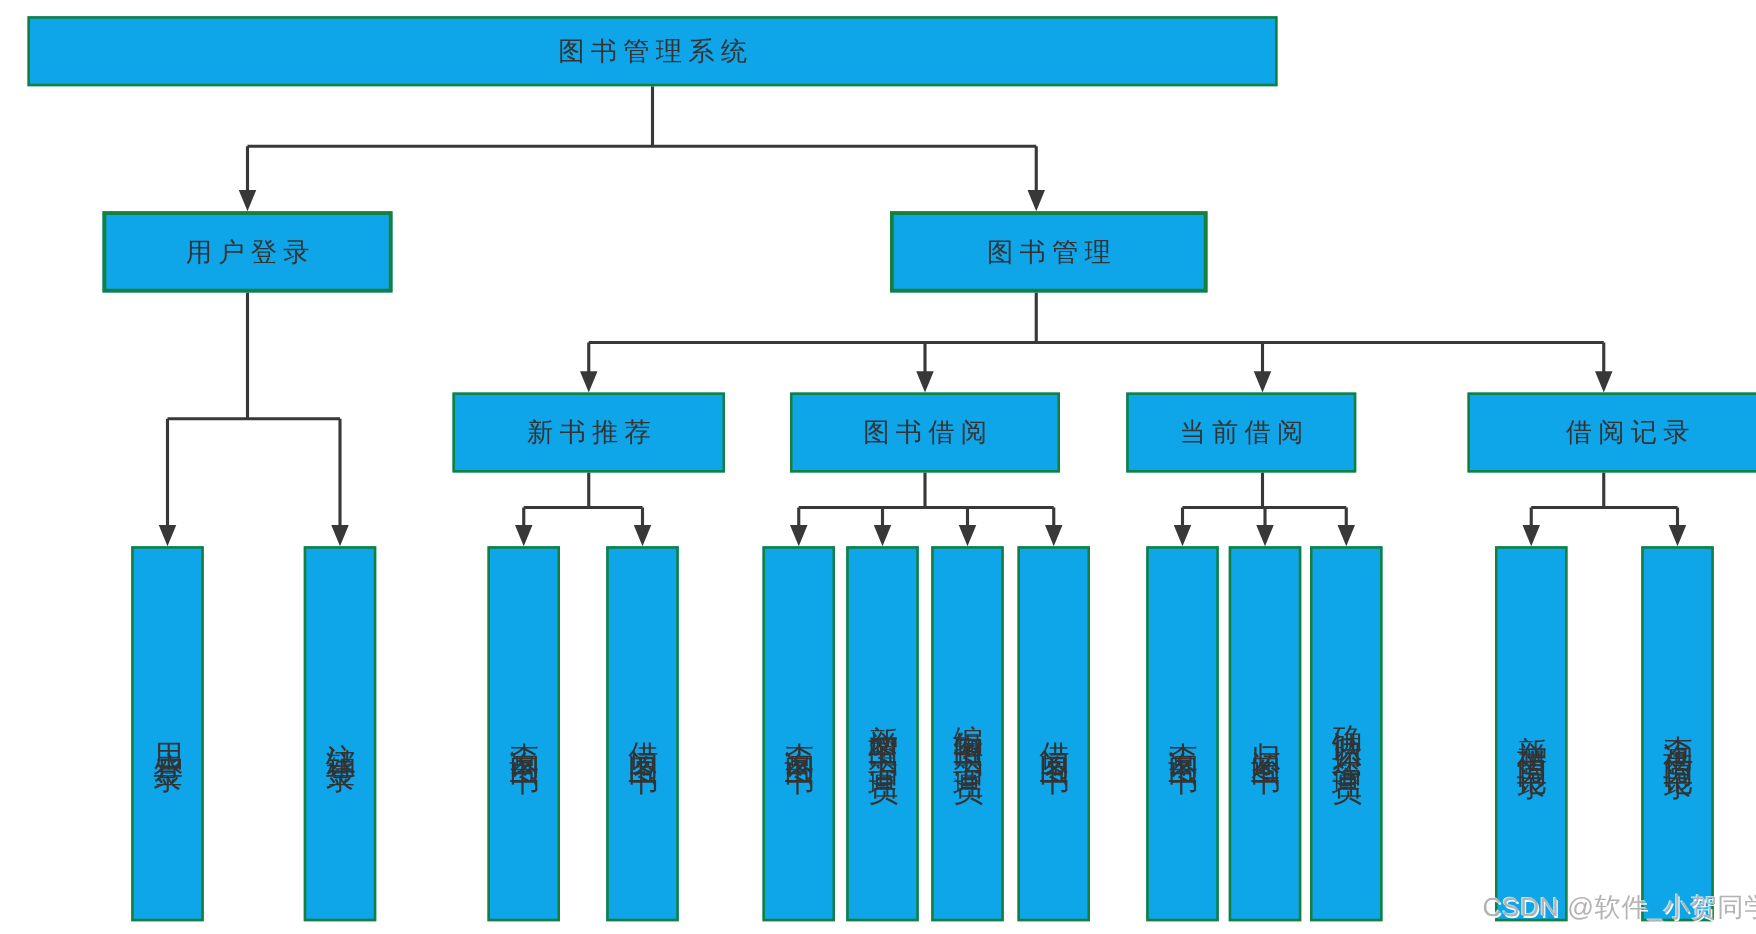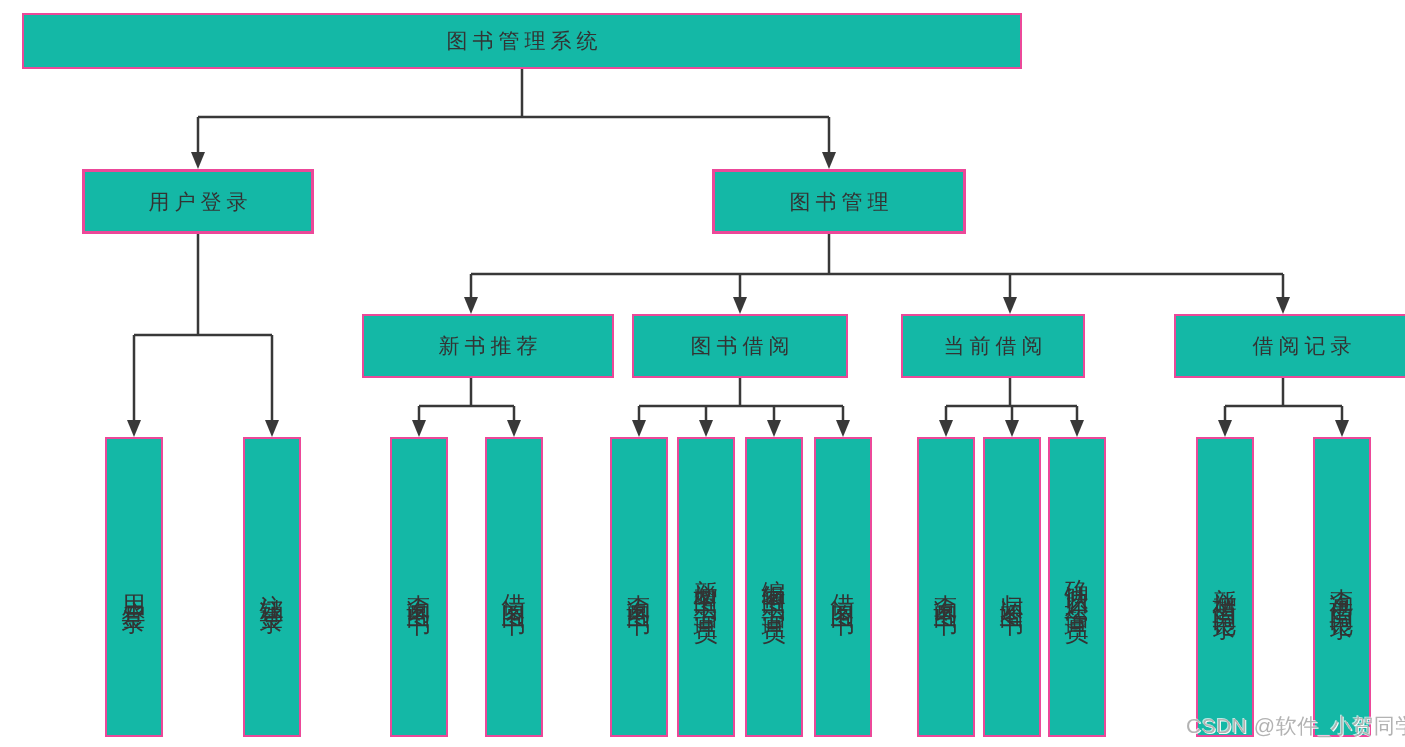--- a/index.html
+++ b/index.html
@@ -17,22 +17,22 @@
   }
   #connectors {
     position: absolute;
     left: 0; top: 0;
     width: 1405px;
     height: 747px;
     z-index: 0;
   }
   .node {
     position: absolute;
-    background: #14b8a6;
-    border: 2px solid #ec4899;
+    background: #0ea5e9;
+    border: 2px solid #15803d;
     box-sizing: border-box;
     display: flex;
     align-items: center;
     justify-content: center;
     color: #333333;
     z-index: 1;
   }
   .hnode {
     font-size: 21px;
     letter-spacing: 5px;
@@ -116,21 +116,21 @@
       <path d="M1218 420 L1232 420 L1225 437 Z"></path>
       <path d="M1335 420 L1349 420 L1342 437 Z"></path>
     </g>
   </svg>
 
   <div class="node hnode root" style="left:22px; top:13px; width:1000px; height:56px;">图书管理系统</div>
 
   <div class="node hnode l2" style="left:82px; top:169px; width:232px; height:65px;">用户登录</div>
   <div class="node hnode l2" style="left:712px; top:169px; width:254px; height:65px;">图书管理</div>
 
-  <div class="node hnode" style="left:362px; top:314px; width:252px; height:64px;">新书推荐</div>
+  <div class="node hnode" style="left:362px; top:314px; width:218px; height:64px;">新书推荐</div>
   <div class="node hnode" style="left:632px; top:314px; width:216px; height:64px;text-align:right;">图书借阅</div>
   <div class="node hnode" style="left:901px; top:314px; width:184px; height:64px;">当前借阅</div>
   <div class="node hnode" style="left:1174px; top:314px; width:256px; height:64px;">借阅记录</div>
 
   <div class="node vnode" style="left:105px; top:437px;">
     <span class="vtext">用户登录</span>
   </div>
   <div class="node vnode" style="left:243px; top:437px;">
     <span class="vtext">注销登录</span>
   </div>

